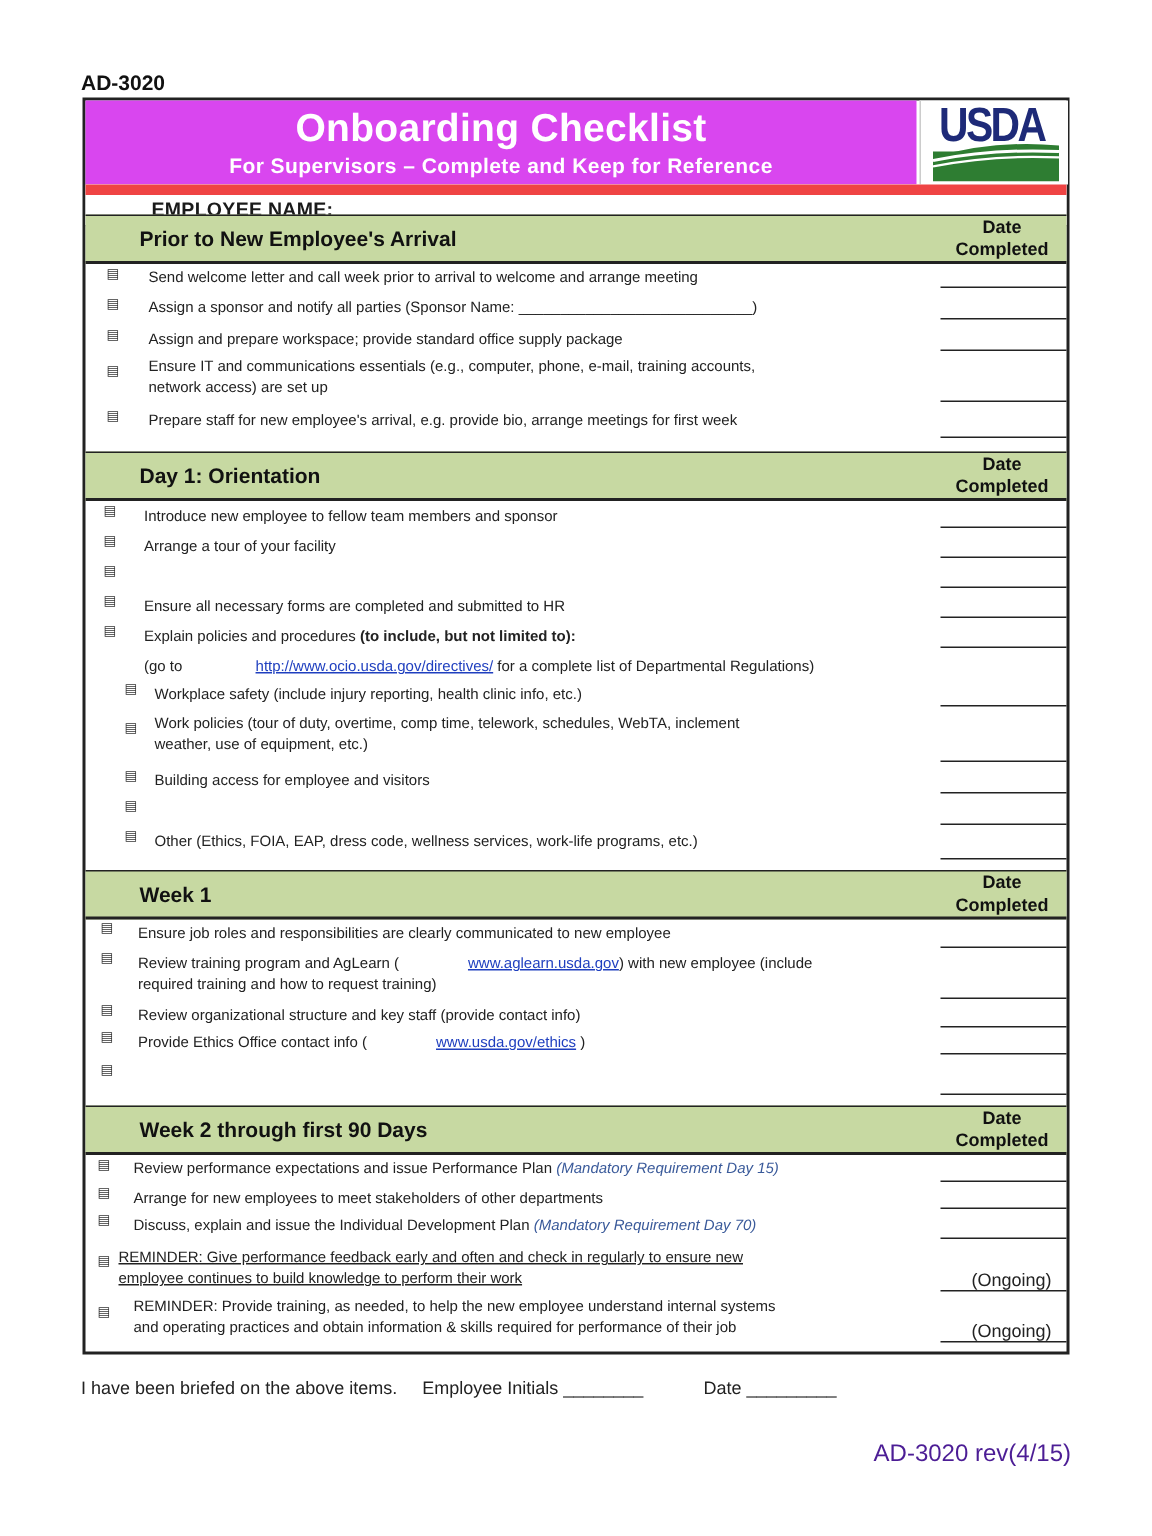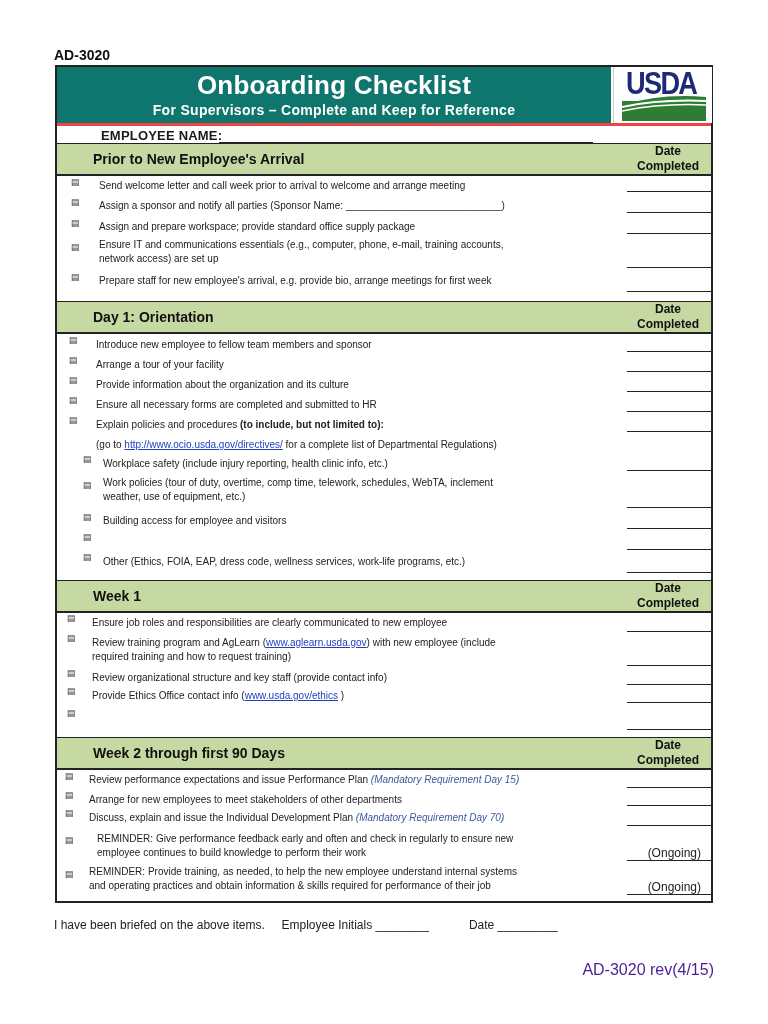--- a/index.html
+++ b/index.html
@@ -1,34 +1,34 @@
 <!DOCTYPE html>
 <html><head>
   <meta charset="utf-8">
   <style>
     html, body { margin: 0; padding: 0; background: #ffffff; }
     body { width: 768px; height: 1024px; position: relative; font-family: "Liberation Sans", sans-serif; color: #1a1a1a; overflow: hidden; }
     .form-id { position: absolute; left: 54px; top: 47px; font-size: 14px; font-weight: bold; color: #111; }
     .frame { position: absolute; left: 55px; top: 65px; width: 658px; height: 838px; border: 2px solid #222; box-sizing: border-box; }
-    .banner { position: absolute; left: 0; top: 0; width: 554px; height: 56px; background: #0f766e; color: #fff; text-align: center; }
+    .banner { position: absolute; left: 0; top: 0; width: 554px; height: 56px; background: #d946ef; color: #fff; text-align: center; }
     .banner .title { font-size: 26px; font-weight: bold; line-height: 28px; margin-top: 4px; letter-spacing: 0.2px; }
     .banner .subtitle { font-size: 14px; font-weight: bold; line-height: 18px; margin-top: 2px; letter-spacing: 0.3px; }
     .logo { position: absolute; left: 556px; top: 0; width: 98px; height: 56px; background: #fff; border-left: 1px solid #ccc; }
     .logo .usda-text { position: absolute; left: 12px; top: -2px; font-family: "Liberation Sans Narrow", "Liberation Sans", sans-serif; font-size: 32px; font-weight: bold; color: #1e2a78; letter-spacing: -2px; transform: scaleX(0.85); transform-origin: left; }
     .logo svg { position: absolute; left: 8px; top: 26px; }
-    .emp-row { position: absolute; left: 0; top: 56px; width: 654px; height: 20px; border-top: 3px solid #ef4444; border-bottom: 1px solid #222; background: #fff; }
+    .emp-row { position: absolute; left: 0; top: 56px; width: 654px; height: 20px; border-top: 7px solid #ef4444; border-bottom: 1px solid #222; background: #fff; }
     .emp-label { position: absolute; left: 44px; top: 2px; font-size: 13px; font-weight: bold; letter-spacing: 0.2px; }
     .emp-line { position: absolute; left: 162px; top: 16px; width: 374px; border-bottom: 1px solid #222; }
     .section-head { position: absolute; left: 0; width: 654px; height: 30px; background: #c7d9a2; border-top: 1px solid #222; border-bottom: 2px solid #222; text-decoration: underline; }
     .section-head .sh-title { position: absolute; left: 36px; top: 7px; font-size: 14px; font-weight: bold; color: #111; }
     .section-head .sh-date { position: absolute; right: 6px; top: 0; width: 74px; text-align: center; font-size: 12px; font-weight: bold; line-height: 15px; color: #111; }
     .item { position: absolute; font-size: 10px; color: #222; line-height: 14px; }
     .chk { position: absolute; font-size: 9px; color: #333; }
     .date-line { position: absolute; right: 0; width: 84px; border-bottom: 1px solid #222; }
-    .link { color: #1f3fbf; text-decoration: underline; }
+    .link { color: #1f3fbf; text-decoration: underline; margin-left: 46px; }
     .mand { color: #3a5a9a; font-style: italic; }
     .ongoing { position: absolute; right: 10px; font-size: 12px; color: #222; }
     .footer-line { position: absolute; left: 54px; top: 918px; font-size: 12px; color: #222; }
     .rev { position: absolute; right: 54px; top: 961px; font-size: 16px; color: #4c1d95; }
   </style>
 </head>
 <body>
 
 <div class="form-id">AD-3020</div>
 
@@ -82,21 +82,20 @@
   </div>
   <span class="chk" style="left:12px;top:268px;">▤</span>
   <span class="item" style="left:39px;top:271px;">Introduce new employee to fellow team members and sponsor</span>
   <span class="date-line" style="top:284px;"></span>
 
   <span class="chk" style="left:12px;top:288px;">▤</span>
   <span class="item" style="left:39px;top:291px;">Arrange a tour of your facility</span>
   <span class="date-line" style="top:304px;"></span>
 
   <span class="chk" style="left:12px;top:308px;">▤</span>
-  <span class="item" style="left:39px;top:311px;">Provide information about the organization and its culture</span>
   <span class="date-line" style="top:324px;"></span>
 
   <span class="chk" style="left:12px;top:328px;">▤</span>
   <span class="item" style="left:39px;top:331px;">Ensure all necessary forms are completed and submitted to HR</span>
   <span class="date-line" style="top:344px;"></span>
 
   <span class="chk" style="left:12px;top:348px;">▤</span>
   <span class="item" style="left:39px;top:351px;"><span>Explain policies and procedures </span><b>(to include, but not limited to):</b></span>
   <span class="date-line" style="top:364px;"></span>
 
@@ -155,21 +154,21 @@
 
   <span class="chk" style="left:8px;top:723px;">▤</span>
   <span class="item" style="left:32px;top:726px;">Arrange for new employees to meet stakeholders of other departments</span>
   <span class="date-line" style="top:738px;"></span>
 
   <span class="chk" style="left:8px;top:741px;">▤</span>
   <span class="item" style="left:32px;top:744px;"><span>Discuss, explain and issue the Individual Development Plan </span><span class="mand">(Mandatory Requirement Day 70)</span></span>
   <span class="date-line" style="top:758px;"></span>
 
   <span class="chk" style="left:8px;top:768px;">▤</span>
-  <span class="item" style="left:40px;top:765px;"><span>REMINDER: Give performance feedback early and often and check in regularly to ensure new</span><br><span>employee continues to build knowledge to perform their work</span></span>
+  <span class="item" style="left:22px;top:765px;text-decoration:underline;"><span>REMINDER: Give performance feedback early and often and check in regularly to ensure new</span><br><span>employee continues to build knowledge to perform their work</span></span>
   <span class="ongoing" style="top:779px;">(Ongoing)</span>
   <span class="date-line" style="top:793px;"></span>
 
   <span class="chk" style="left:8px;top:802px;">▤</span>
   <span class="item" style="left:32px;top:798px;"><span>REMINDER: Provide training, as needed, to help the new employee understand internal systems</span><br><span>and operating practices and obtain information &amp; skills required for performance of their job</span></span>
   <span class="ongoing" style="top:813px;">(Ongoing)</span>
   <span class="date-line" style="top:827px;"></span>
 </div>
 
 <div class="footer-line">

